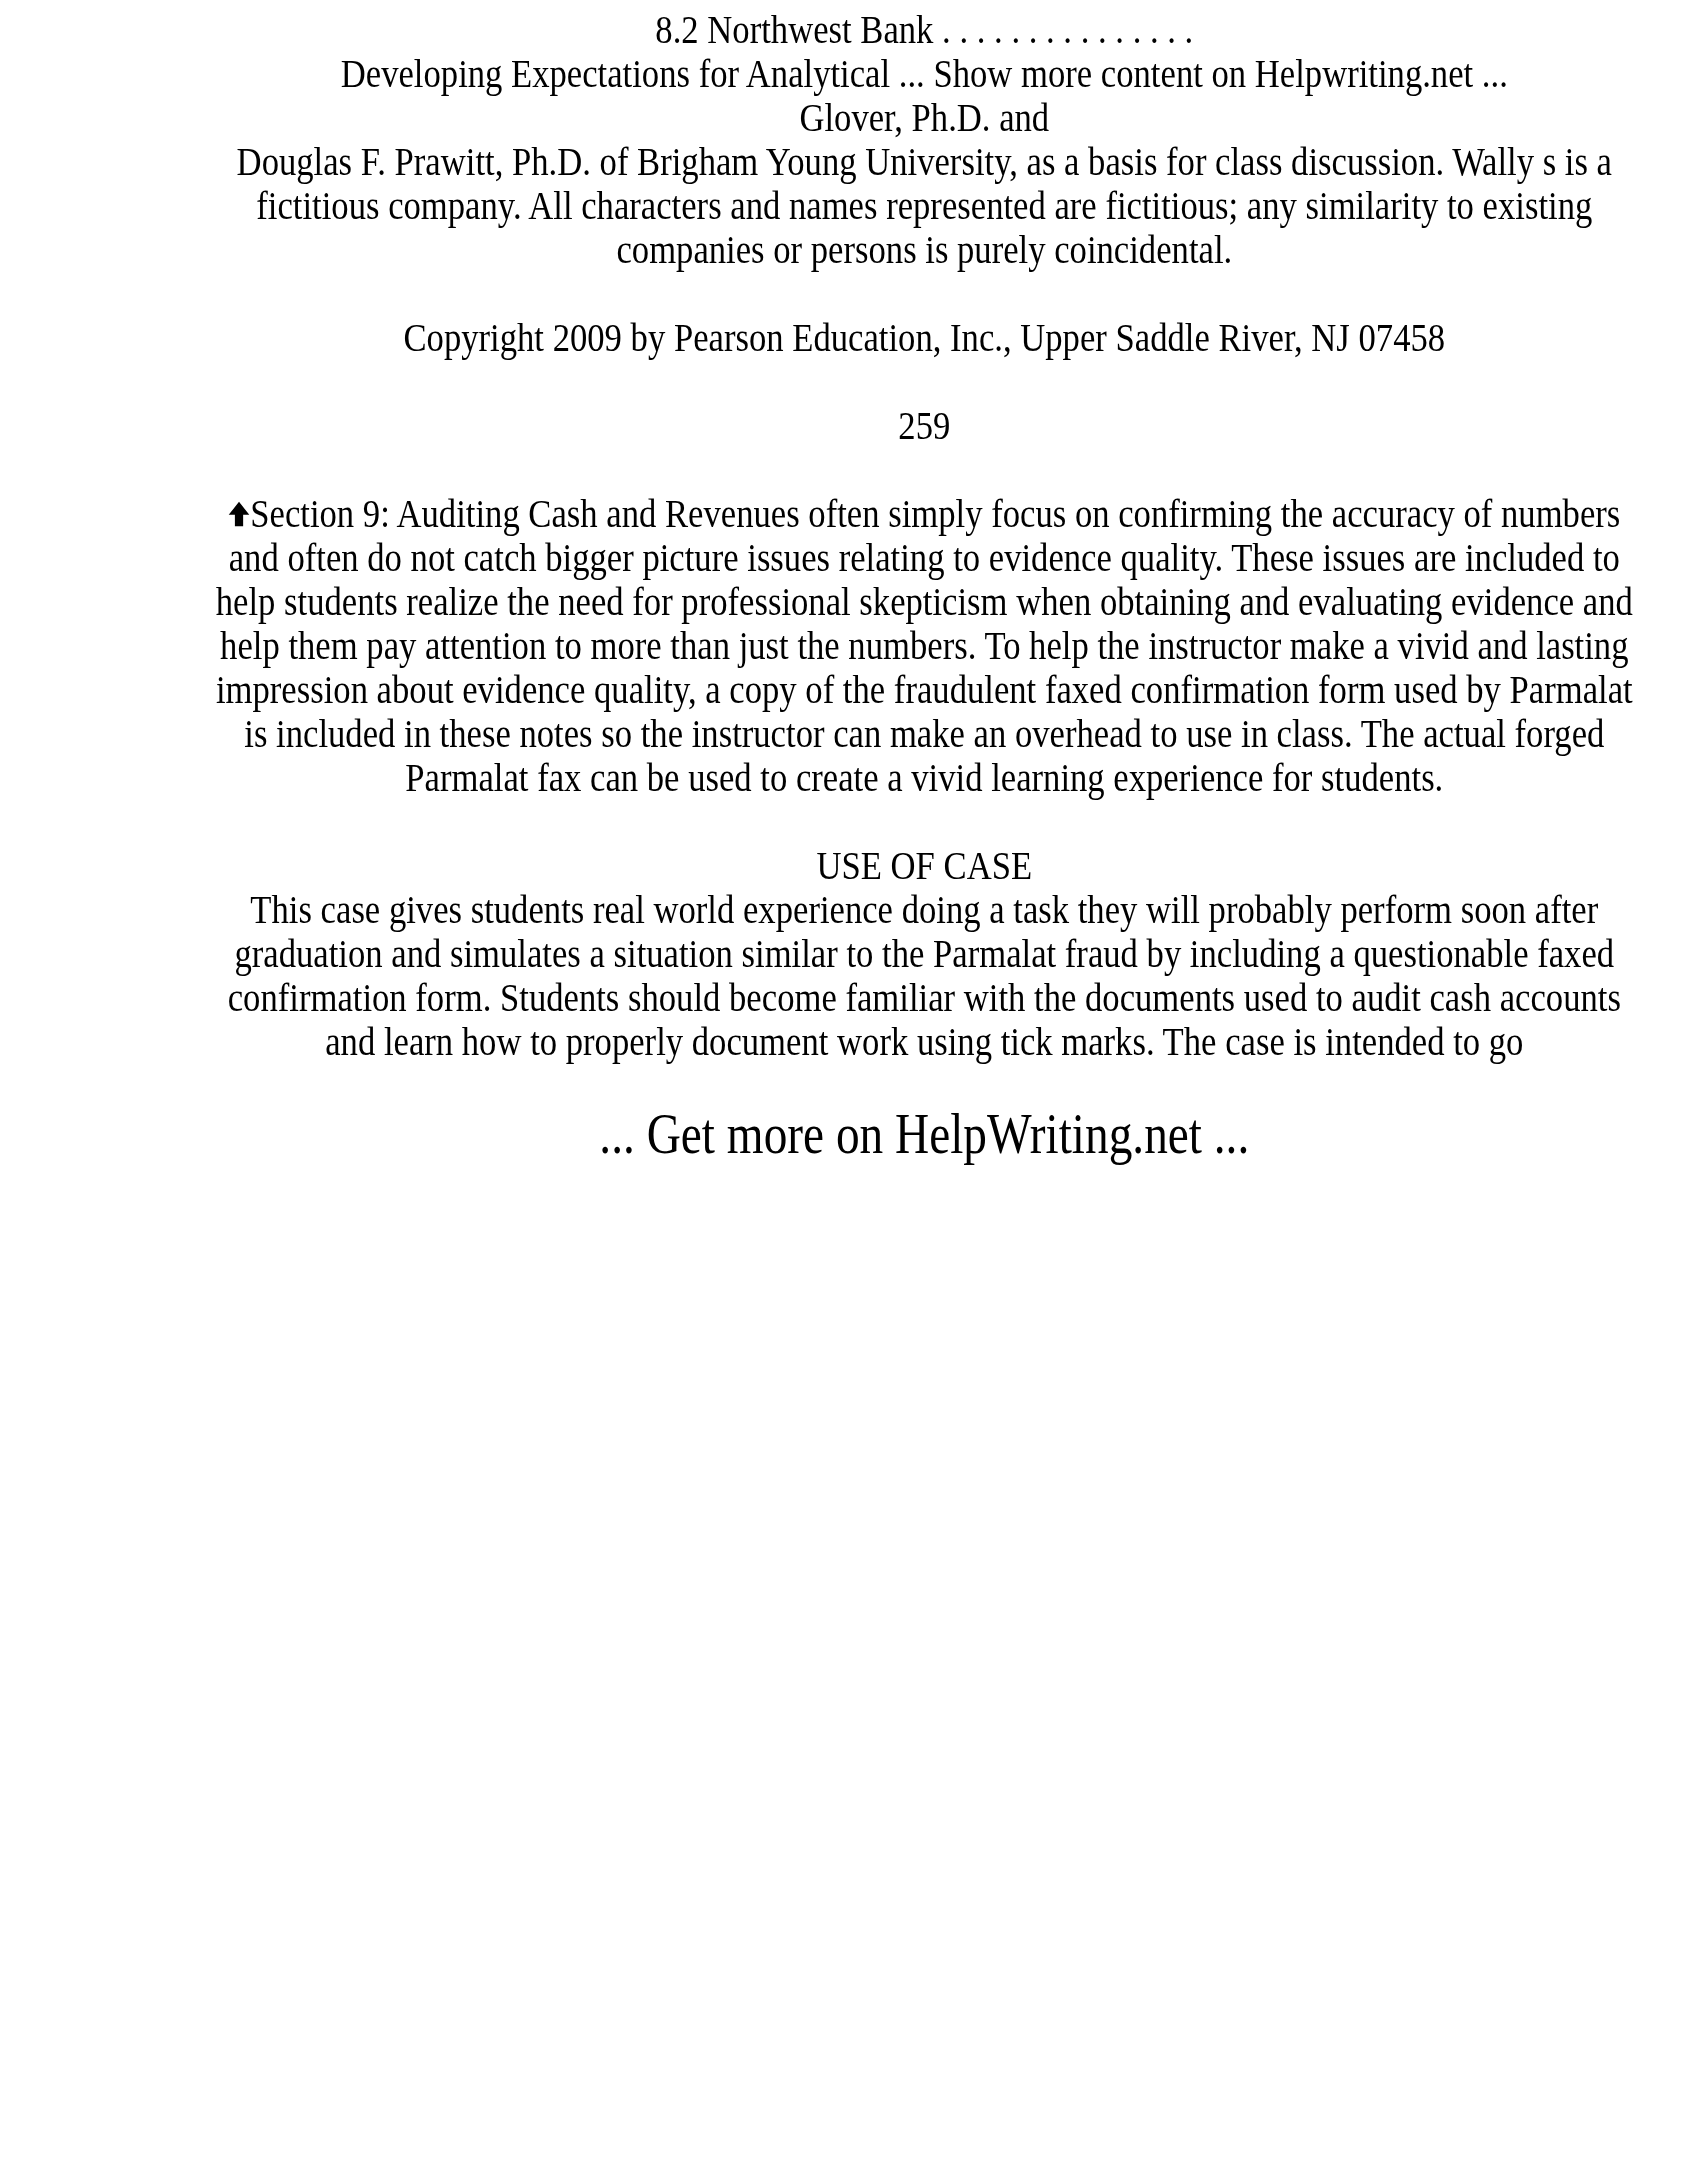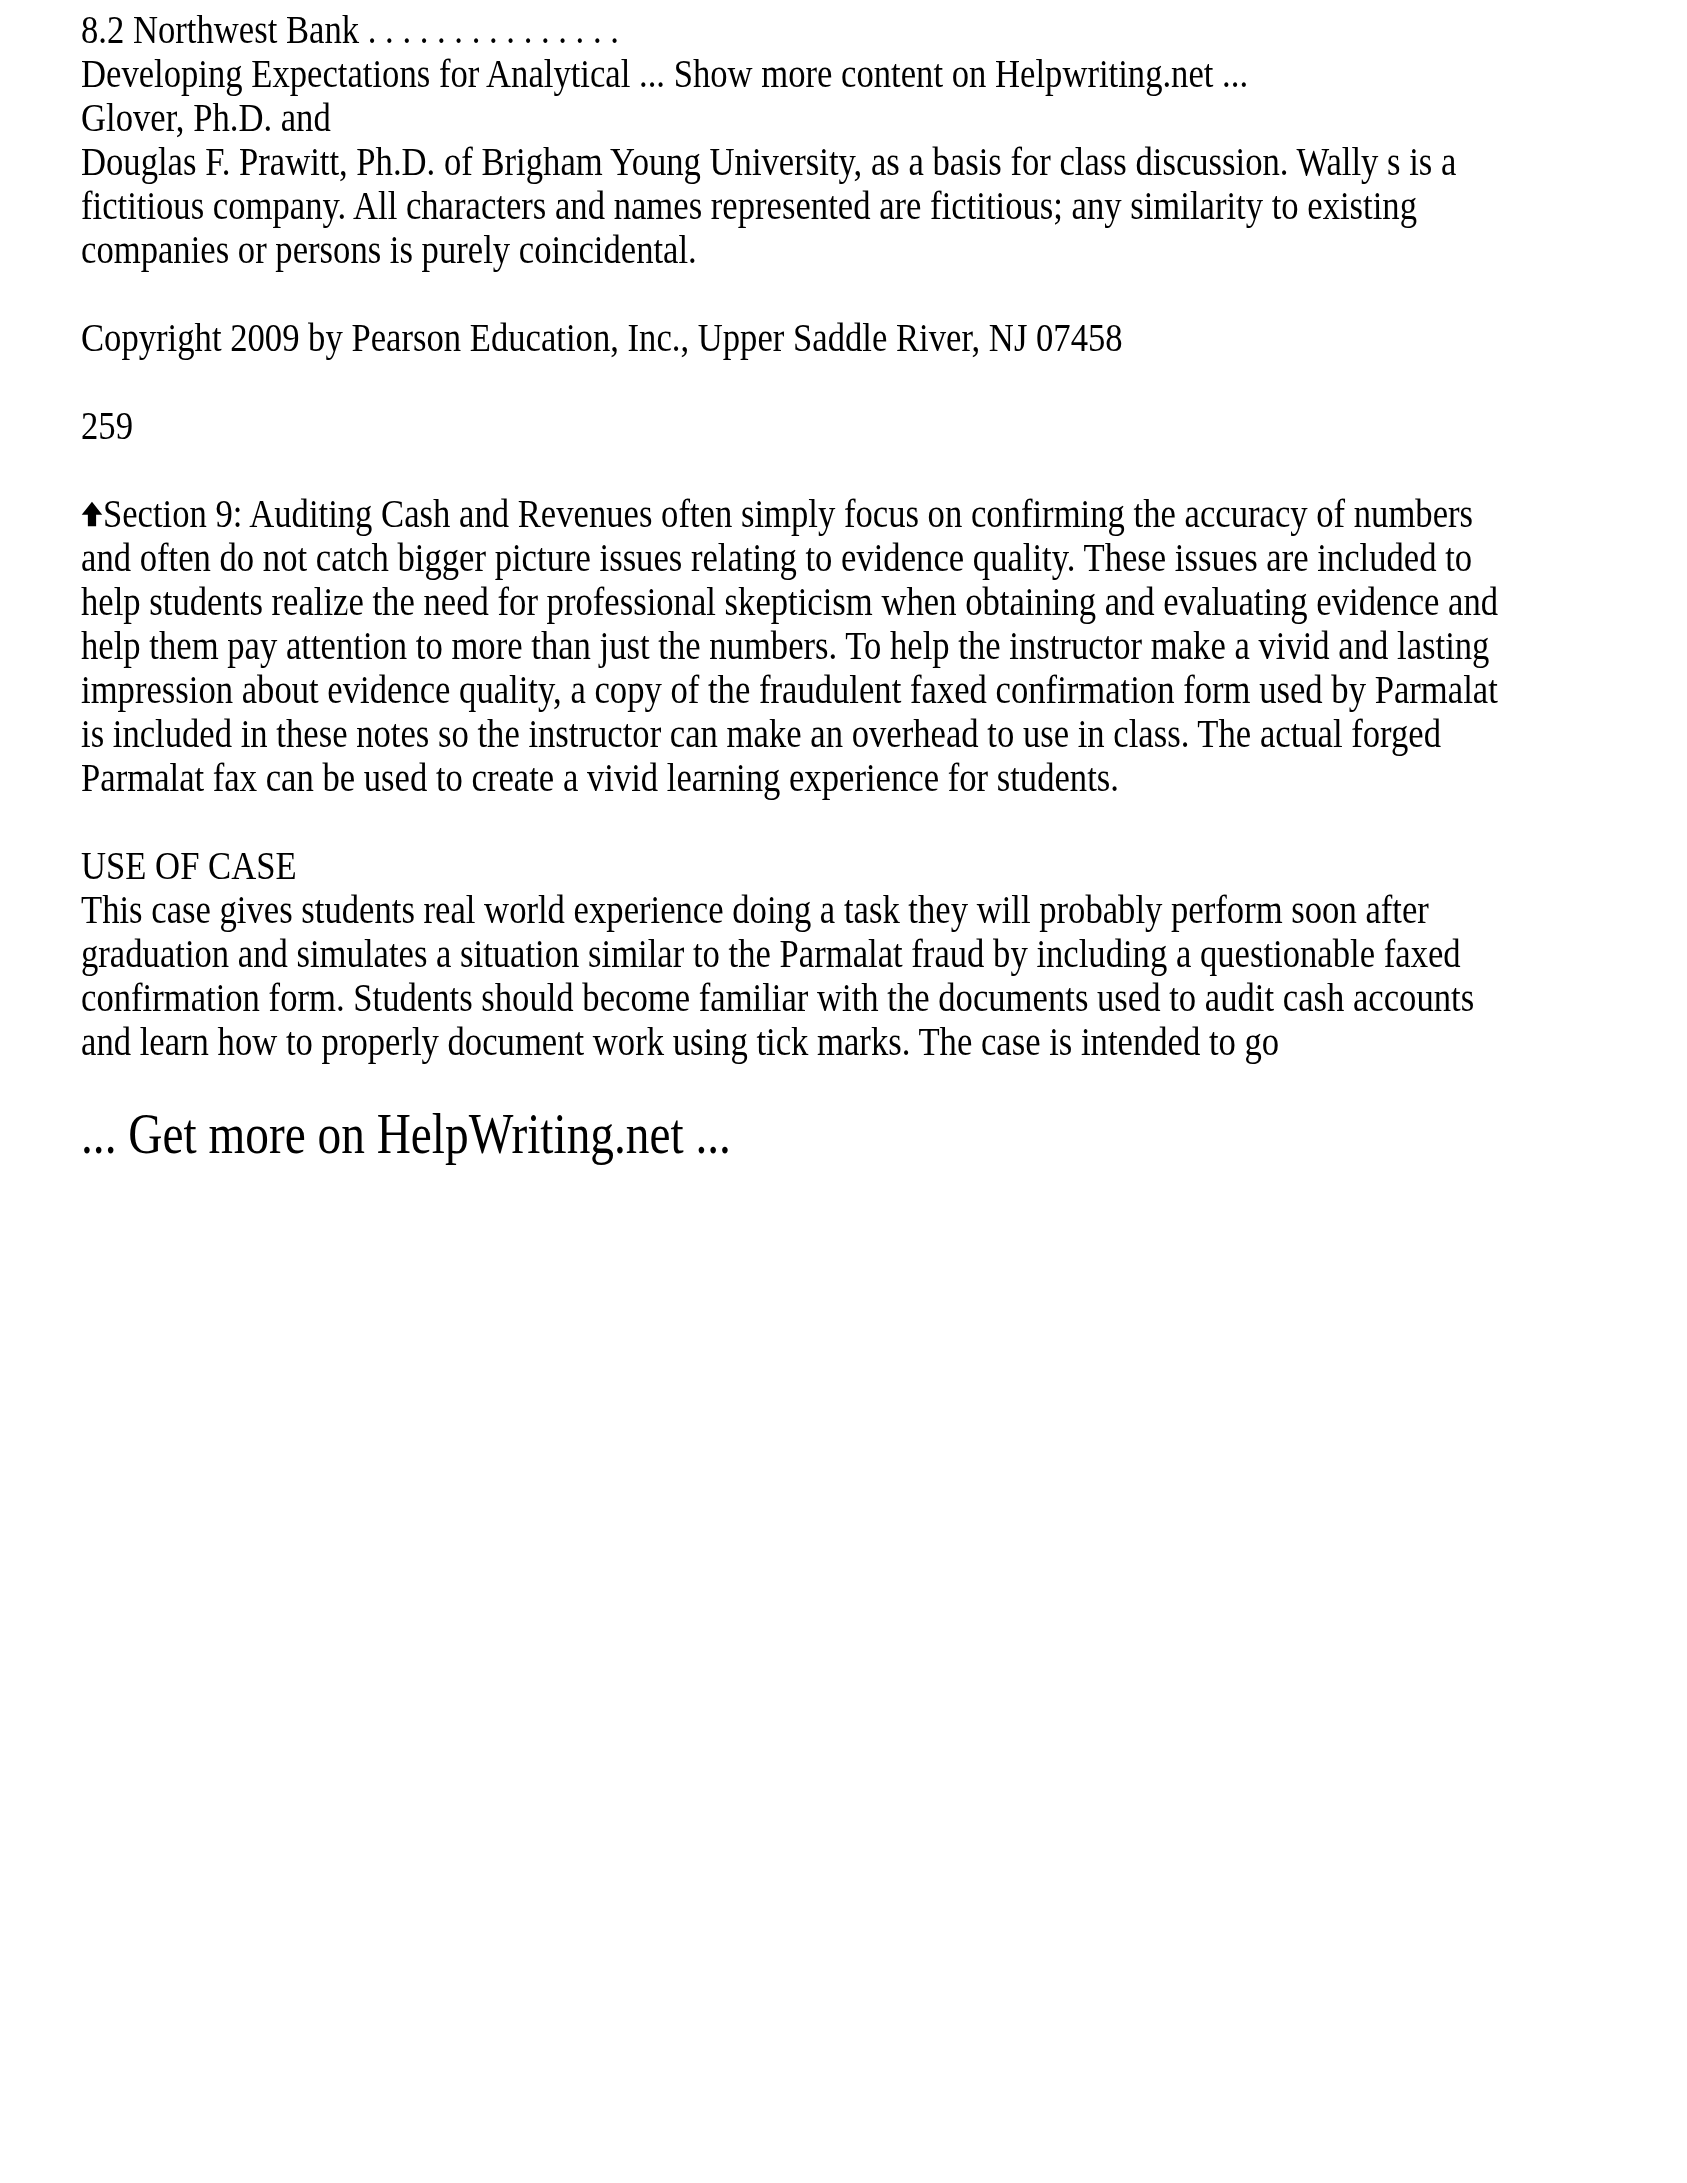--- a/index.html
+++ b/index.html
@@ -8,20 +8,21 @@
     background: #ffffff;
   }
   #page {
     position: relative;
     width: 1687px;
     height: 2183px;
     background: #ffffff;
     overflow: hidden;
     font-family: "Liberation Serif", "DejaVu Serif", serif;
     color: #000000;
+    text-align: center;
   }
   .scale-wrap {
     position: absolute;
     top: 6.6px;
     left: 81px;
     width: 1996px;
     transform: scaleX(0.845);
     transform-origin: 0 0;
   }
   .line {

